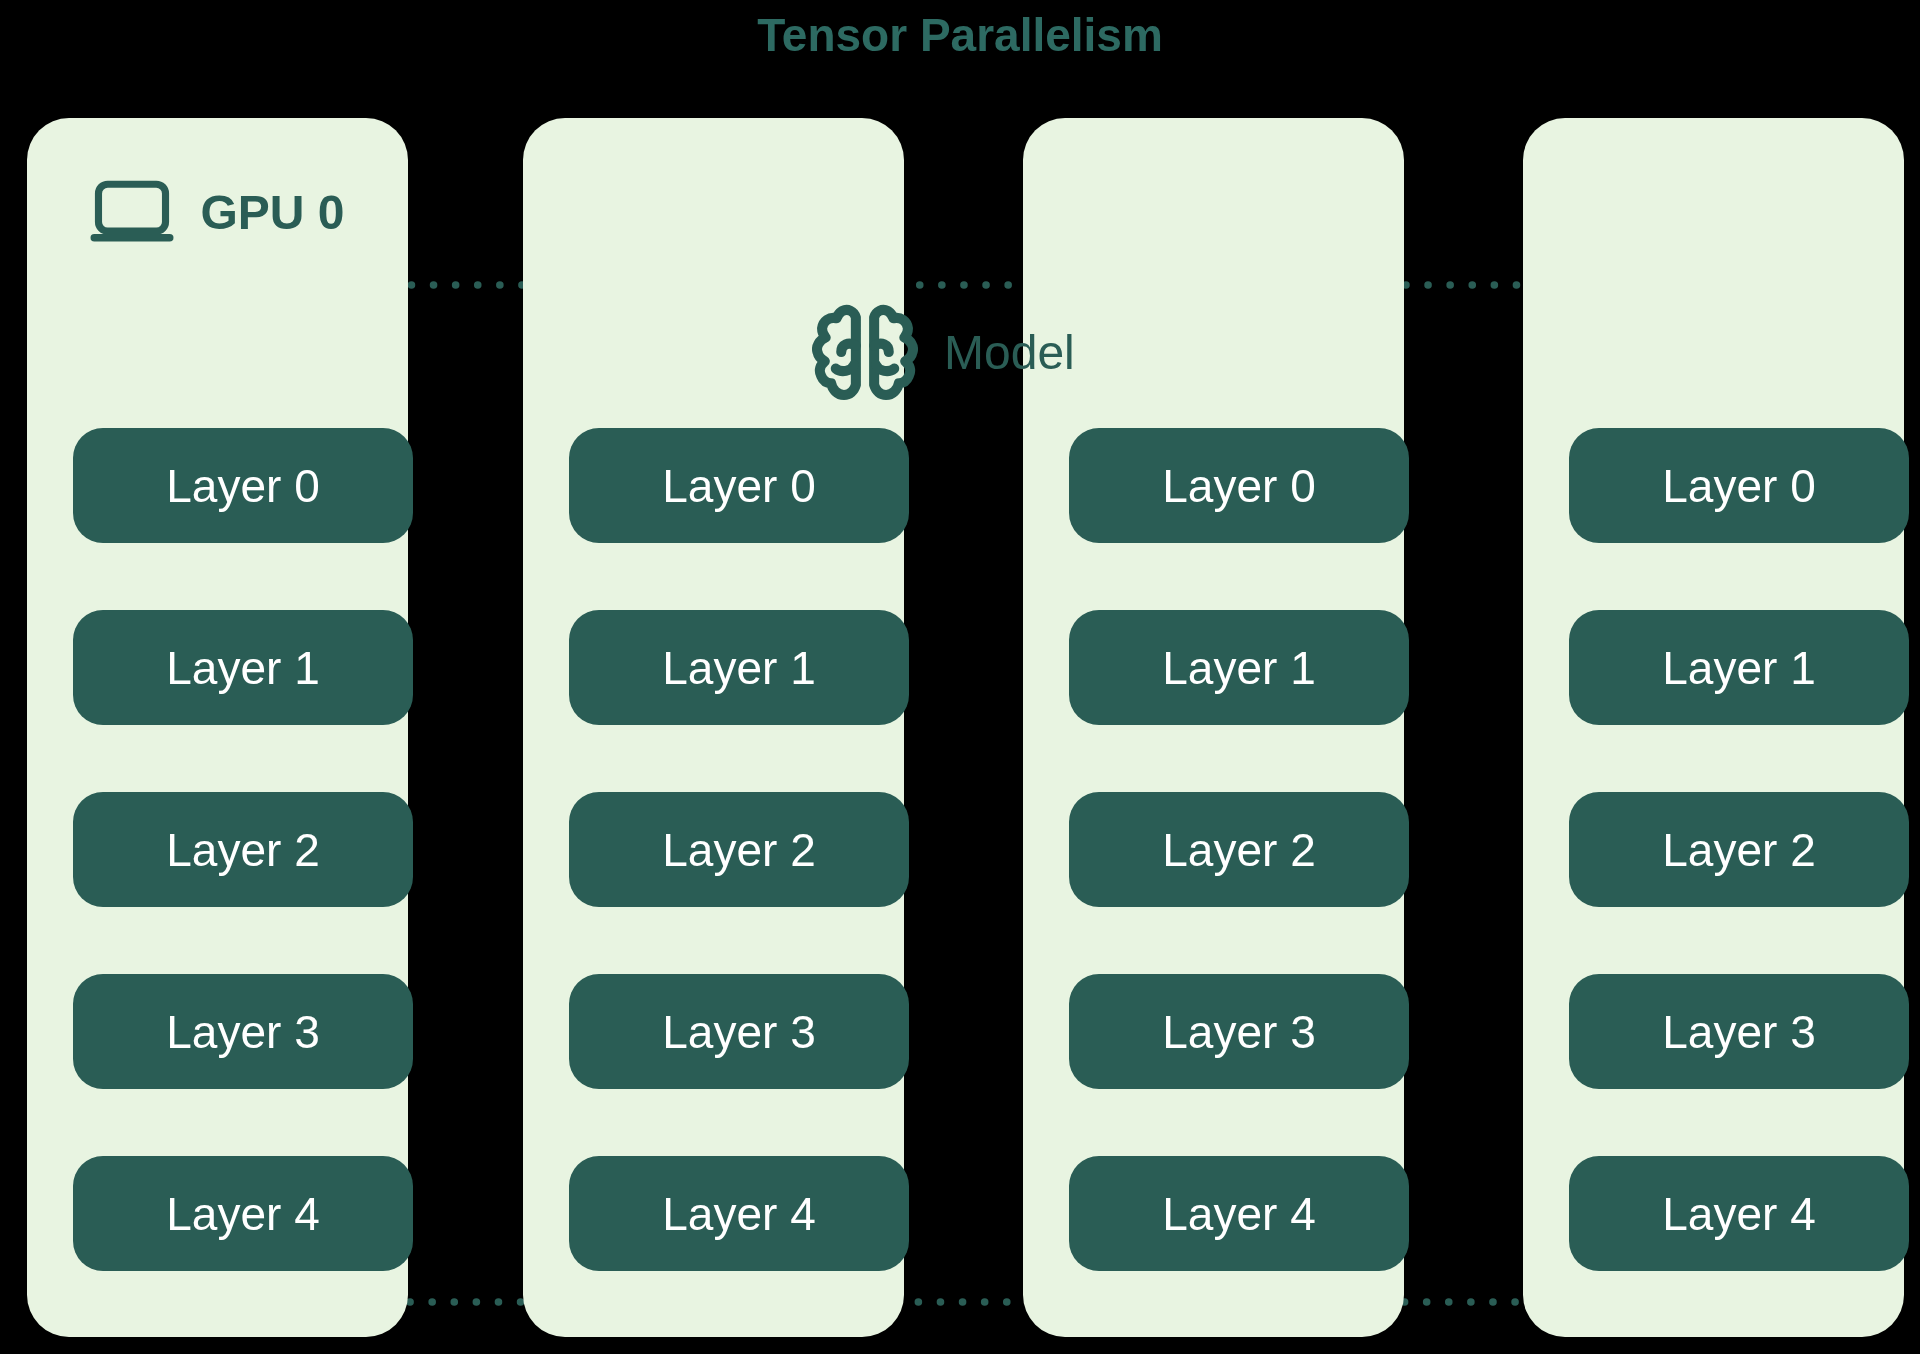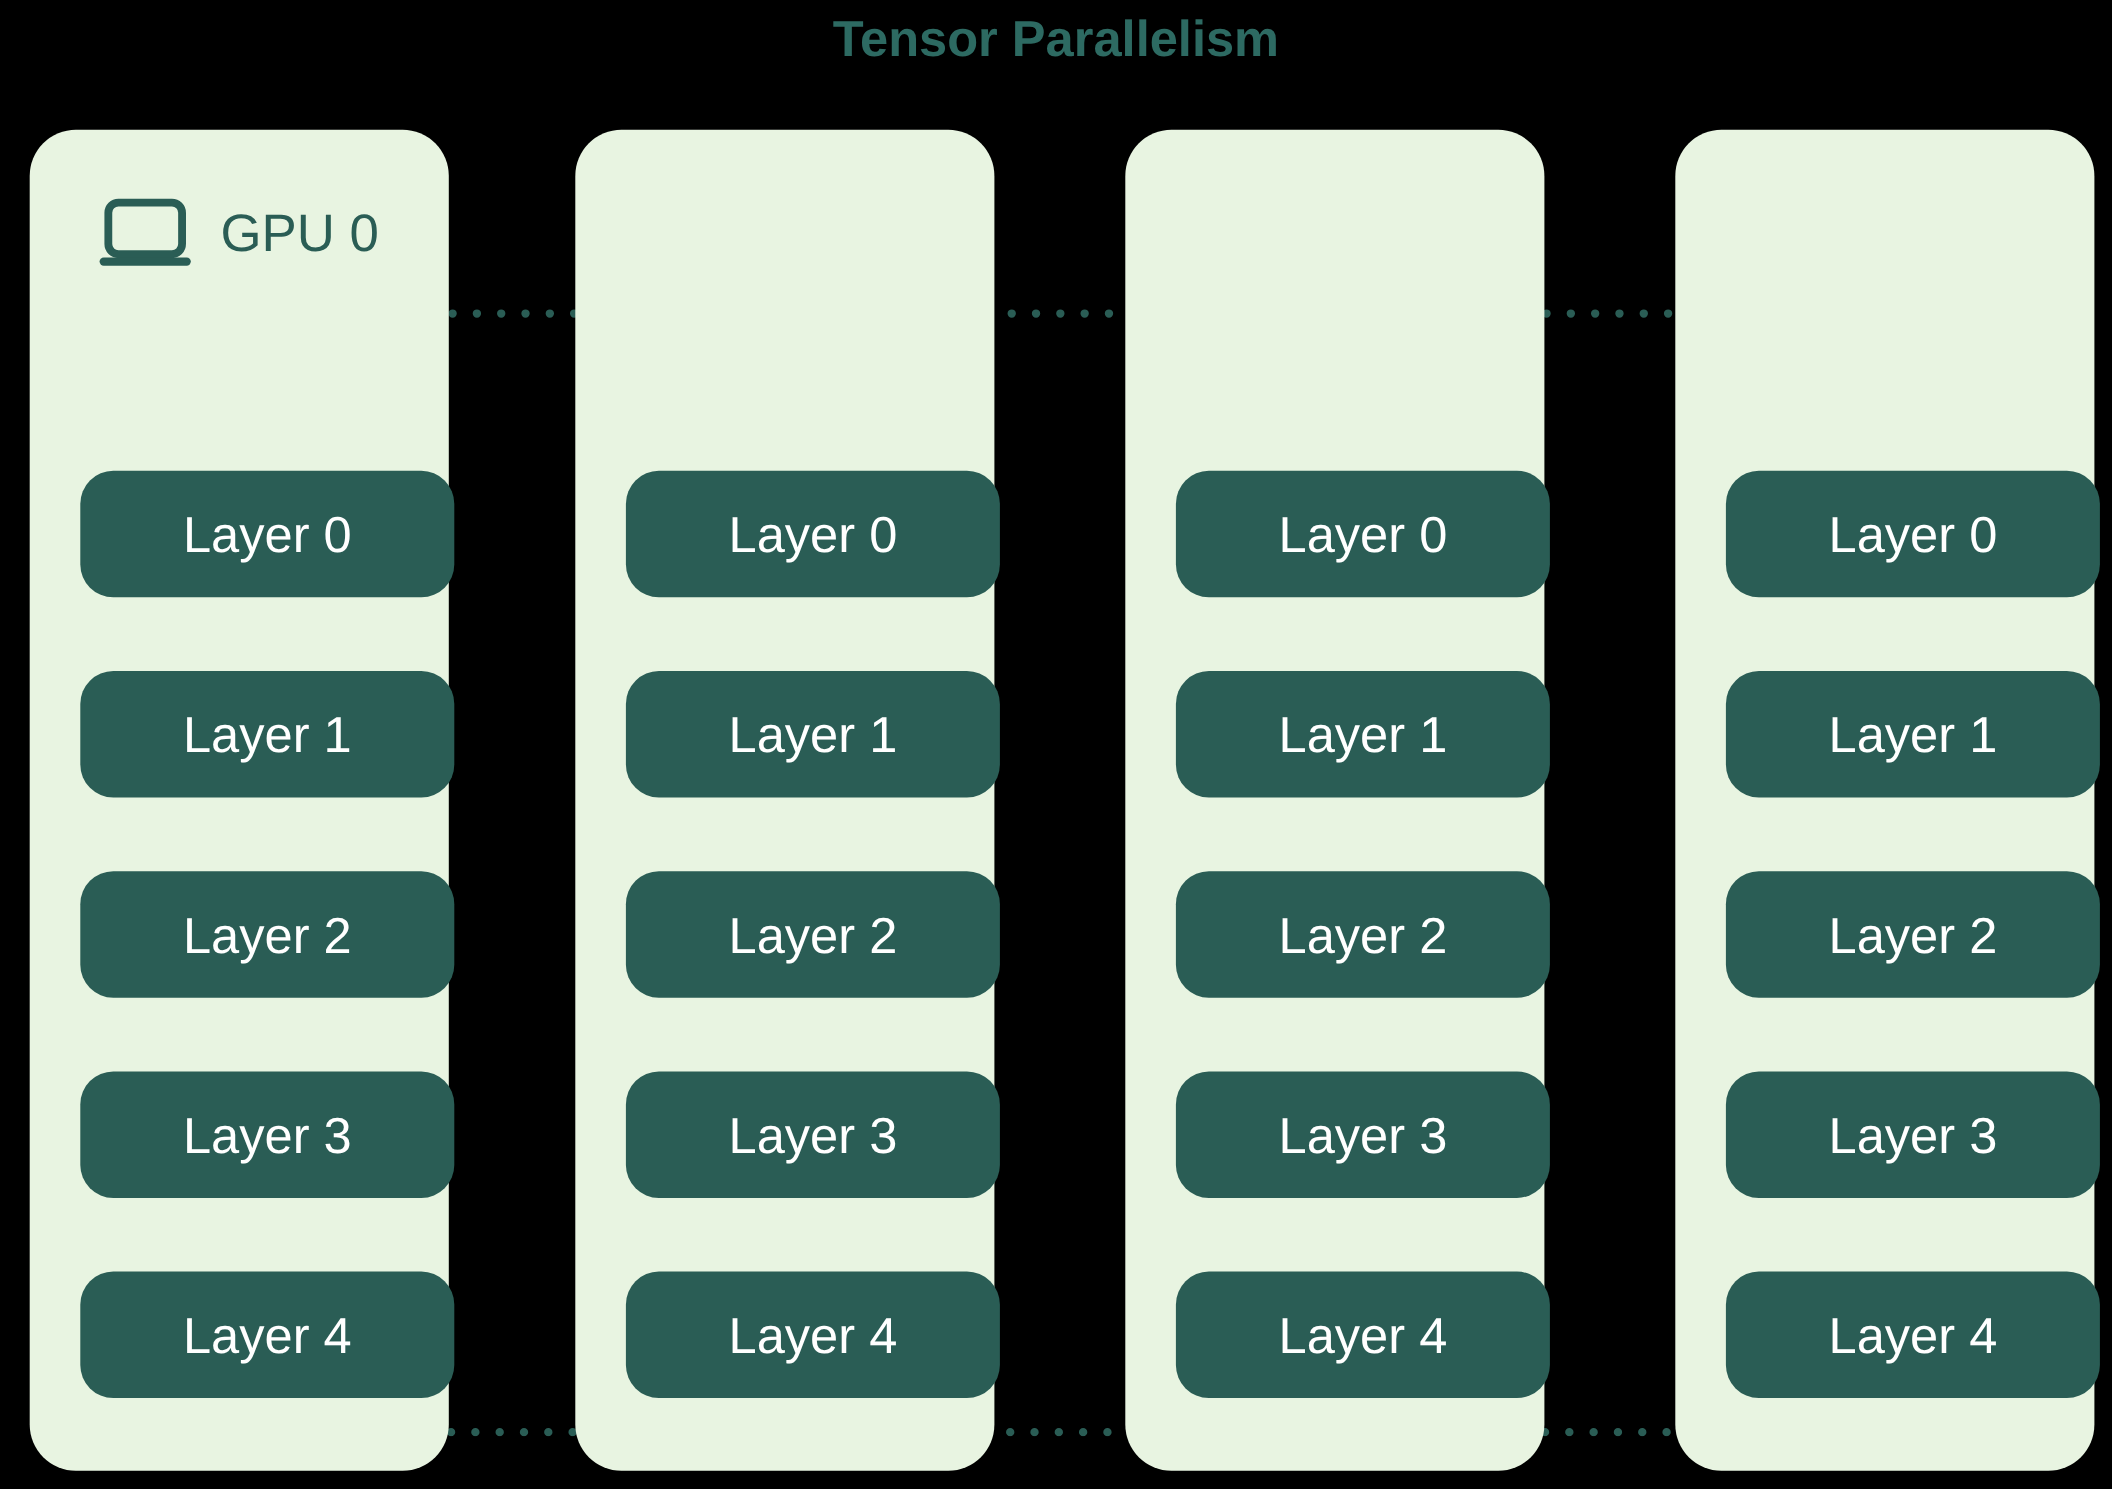--- a/index.html
+++ b/index.html
@@ -42,21 +42,21 @@
   .gpu-header {
     margin-top: 62px;
     display: flex;
     justify-content: center;
     align-items: center;
     gap: 26px;
     color: var(--teal);
   }
   .gpu-header .gpu-label {
     font-size: 48px;
-    font-weight: 400;
+    font-weight: 700;
     line-height: 1;
     padding-top: 4px;
   }
   .laptop-svg { width: 84px; height: 62px; display: block; }
   .layers {
     position: absolute;
     top: 310px;
     left: 46px;
     width: 288px;
   }
@@ -161,14 +161,21 @@
   <div class="gpu-col" style="left:1523px">
     <div class="layers">
       <div class="layer-box">Layer 0</div>
       <div class="layer-box">Layer 1</div>
       <div class="layer-box">Layer 2</div>
       <div class="layer-box">Layer 3</div>
       <div class="layer-box">Layer 4</div>
     </div>
   </div>
 
+  <div class="model-label">
+    <svg class="brain-svg" viewBox="0 0 116 106">
+      <use href="#brain-half"></use>
+      <use href="#brain-half" transform="translate(116 0) scale(-1 1)"></use>
+    </svg>
+    <span class="model-text">Model</span>
+  </div>
 
 </div>
 
 </body></html>

